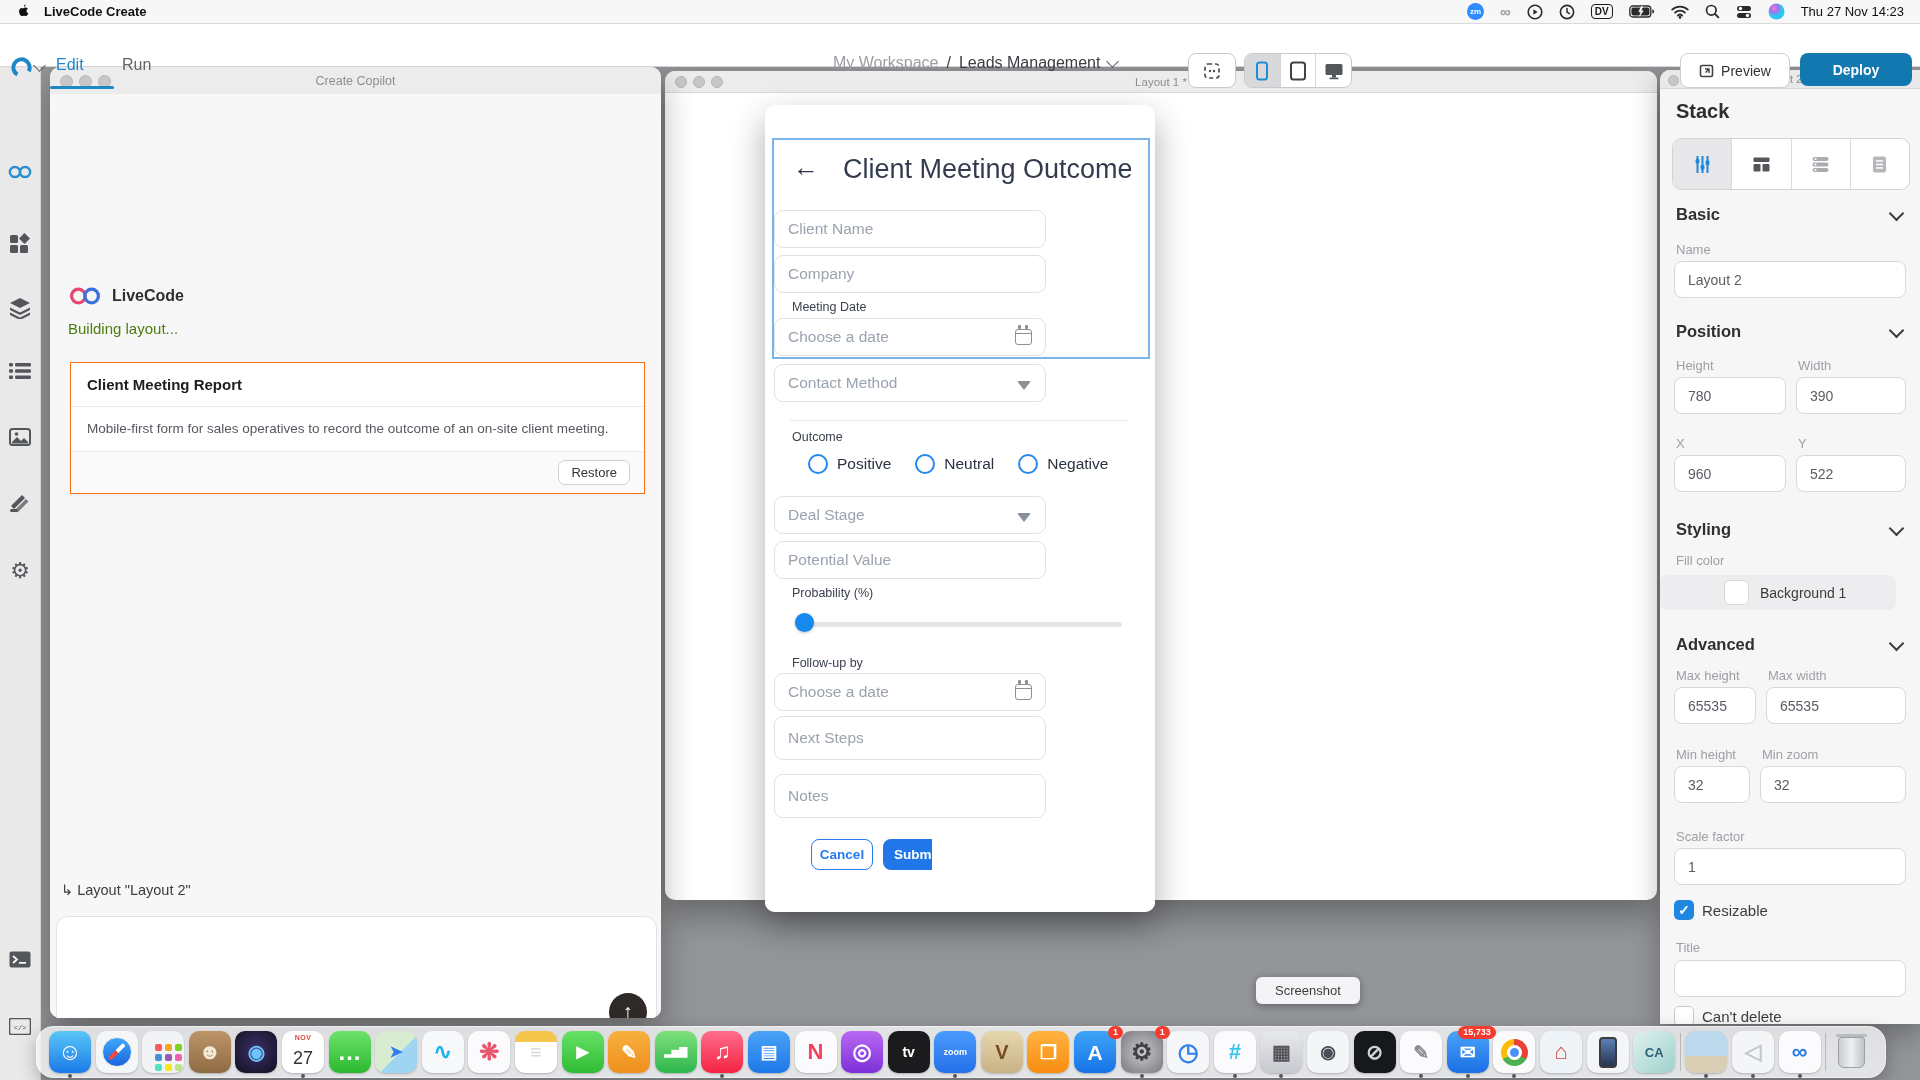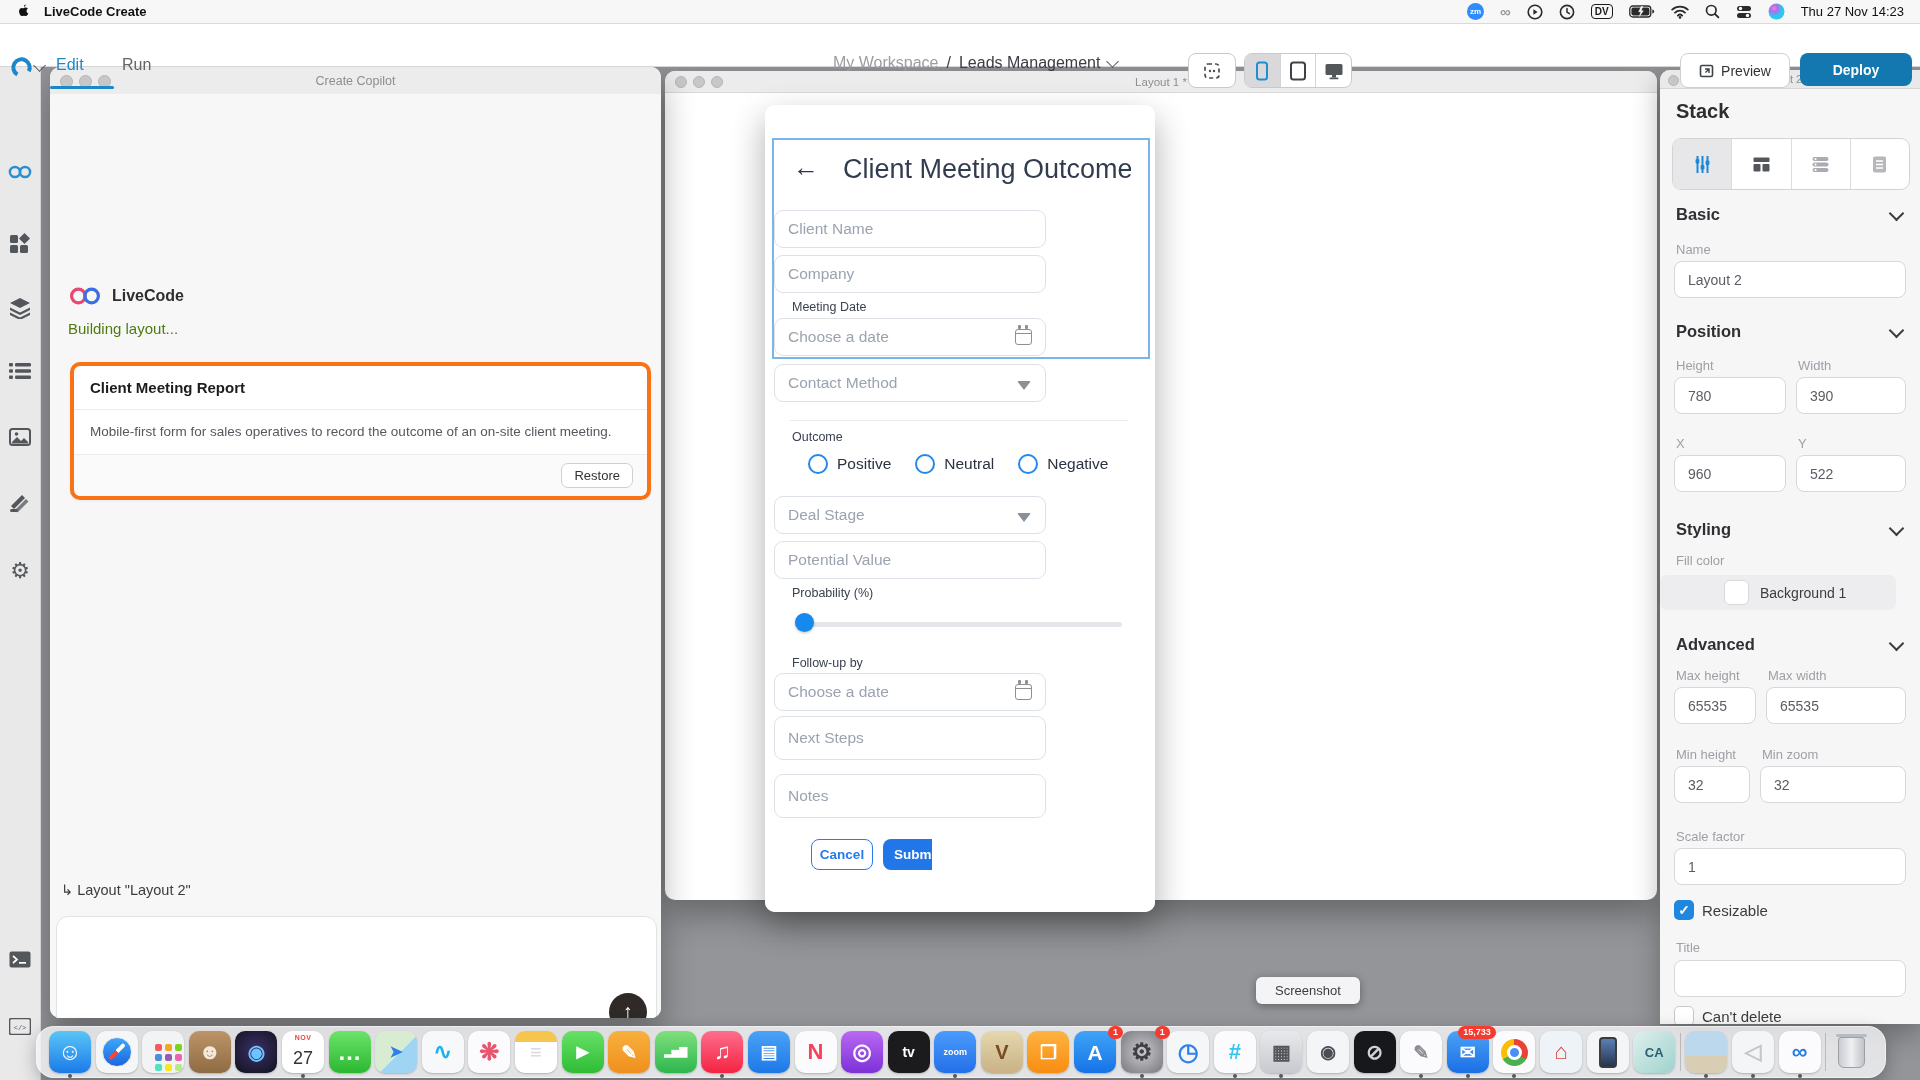--- a/index.html
+++ b/index.html
@@ -66,22 +66,22 @@
   .win-title{font-size:12.5px;color:#8e8e90;}
   .win-title-active{font-size:12.5px;color:#4a4a4c;font-weight:bold;}
 
   
   .copilot-body{position:absolute;left:0;top:27px;right:0;bottom:0;background:#f7f7f7;}
   .prompt-bubble{position:absolute;left:97px;top:31px;width:377px;border-radius:10px;background:#e9e9ea;
                  padding:14px 16px;box-sizing:border-box;font-size:14.5px;line-height:1.45;color:#1f1f21;}
   .brand-row{position:absolute;left:18px;top:192px;display:flex;align-items:center;gap:10px;}
   .brand-name{font-size:16px;font-weight:bold;color:#2e2e30;}
   .status-line{position:absolute;left:18px;top:226px;font-size:15px;color:#4d7c0f;}
-  .result-card{position:absolute;left:20px;top:268px;width:573px;background:#fff;border:4px solid #f97316;
-               border-radius:10px;box-shadow:0 1px 3px rgba(0,0,0,.05);}
+  .result-card{position:absolute;left:20px;top:268px;width:573px;background:#fff;border:1px solid #f97316;
+               border-radius:0;box-shadow:0 1px 3px rgba(0,0,0,.05);}
   .rc-header{padding:13px 16px;border-bottom:1px solid #ececee;font-size:15px;font-weight:bold;color:#1d1d1f;}
   .rc-body{padding:12px 16px;font-size:13.5px;line-height:1.45;color:#55585f;}
   .rc-footer{border-top:1px solid #ececee;background:#fafafa;padding:8px 14px;display:flex;justify-content:flex-end;
              border-radius:0 0 10px 10px;}
   .restore-btn{border:1px solid #d0d0d2;border-radius:7px;background:#fff;font-size:13px;color:#333;
                padding:4px 12px;}
   .result-line{position:absolute;left:11px;top:788px;font-size:14.5px;color:#3c3c3e;}
   .chat-input{position:absolute;left:6px;top:822px;width:599px;height:122px;background:#ffffff;
               border:1px solid #e2e2e4;border-radius:12px;}
   .send-btn{position:absolute;right:9px;bottom:8px;width:38px;height:38px;border-radius:50%;

